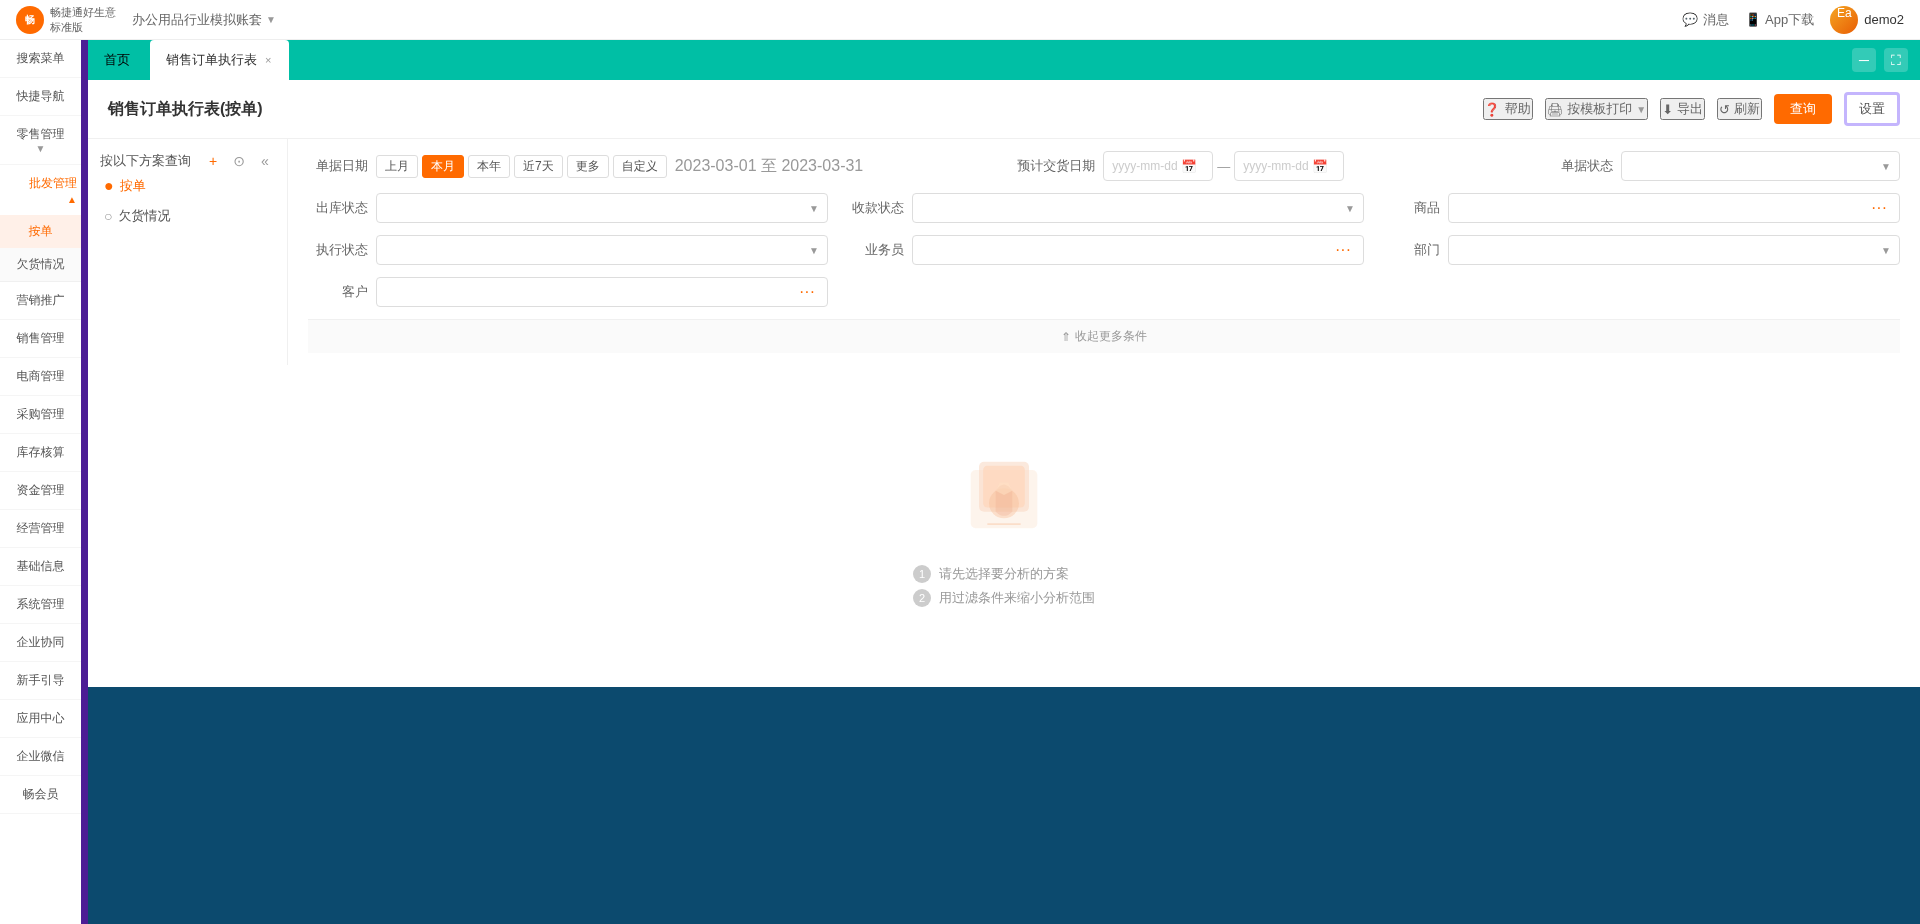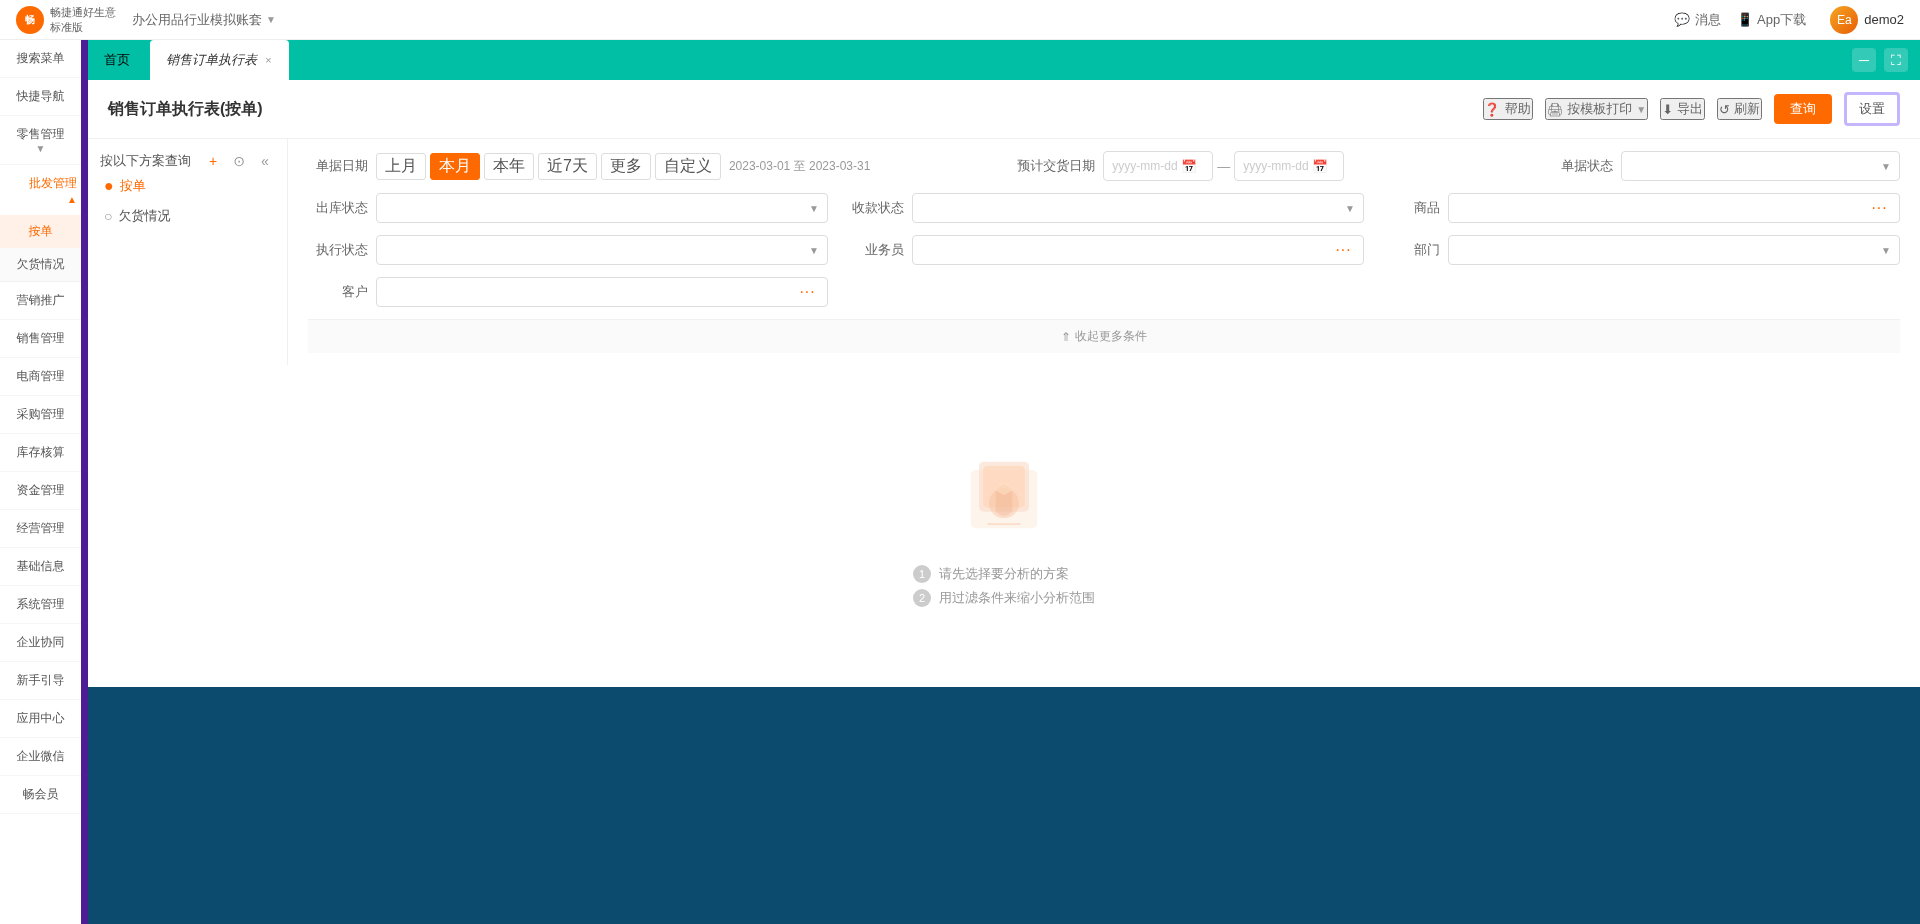--- a/index.html
+++ b/index.html
@@ -46,22 +46,22 @@
     .header-action {
       display: flex; align-items: center; gap: 4px;
       color: #666; font-size: 13px; cursor: pointer;
     }
     .avatar-area {
       display: flex; align-items: center; gap: 6px; cursor: pointer;
     }
     .avatar {
       width: 28px; height: 28px; border-radius: 50%;
       background: linear-gradient(135deg, #f5a623, #e85d04);
-      display: flex; align-items: center; justify-content: center;
-      color: #fff; font-size: 12px; margin-left: 8px;
+      display: flex; justify-content: center;
+      color: #fff; font-size: 12px;
     }
 
     
     .main-layout {
       display: flex;
       flex: 1;
       overflow: hidden;
     }
 
     
@@ -135,21 +135,20 @@
     }
     .tab-item.home {
       background: transparent;
       color: #000000;
     }
     .tab-item.active {
       background: #fff;
       color: #333;
       border-radius: 4px 4px 0 0;
       margin-left: 4px;
-      font-style: italic;
     }
     .tab-close {
       font-size: 11px;
       color: #999;
       cursor: pointer;
       padding: 2px;
     }
     .tabs-right {
       margin-left: auto;
       display: flex;
@@ -289,26 +288,26 @@
       cursor: pointer; min-width: 110px;
     }
     .date-sep { color: #999; }
 
     
     .quick-dates {
       display: flex; align-items: center; gap: 4px; flex-wrap: wrap;
     }
     .quick-date-btn {
       padding: 2px 8px; border: 1px solid #ddd; border-radius: 3px;
-      font-size: 16px; cursor: pointer; color: #555; background: #fff;
+      font-size: 12px; cursor: pointer; color: #555; background: #fff;
     }
     .quick-date-btn.active {
       background: #ff6a00; color: #fff; border-color: #ff6a00;
     }
-    .date-hint { font-size: 12px; color: #999; }
+    .date-hint { font-size: 16px; color: #999; }
 
     .collapse-btn {
       display: flex; align-items: center; gap: 4px;
       justify-content: center;
       color: #999; font-size: 12px; cursor: pointer;
       padding: 8px;
       border-top: 1px solid #f0f0f0;
       background: #fafafa;
     }
 

